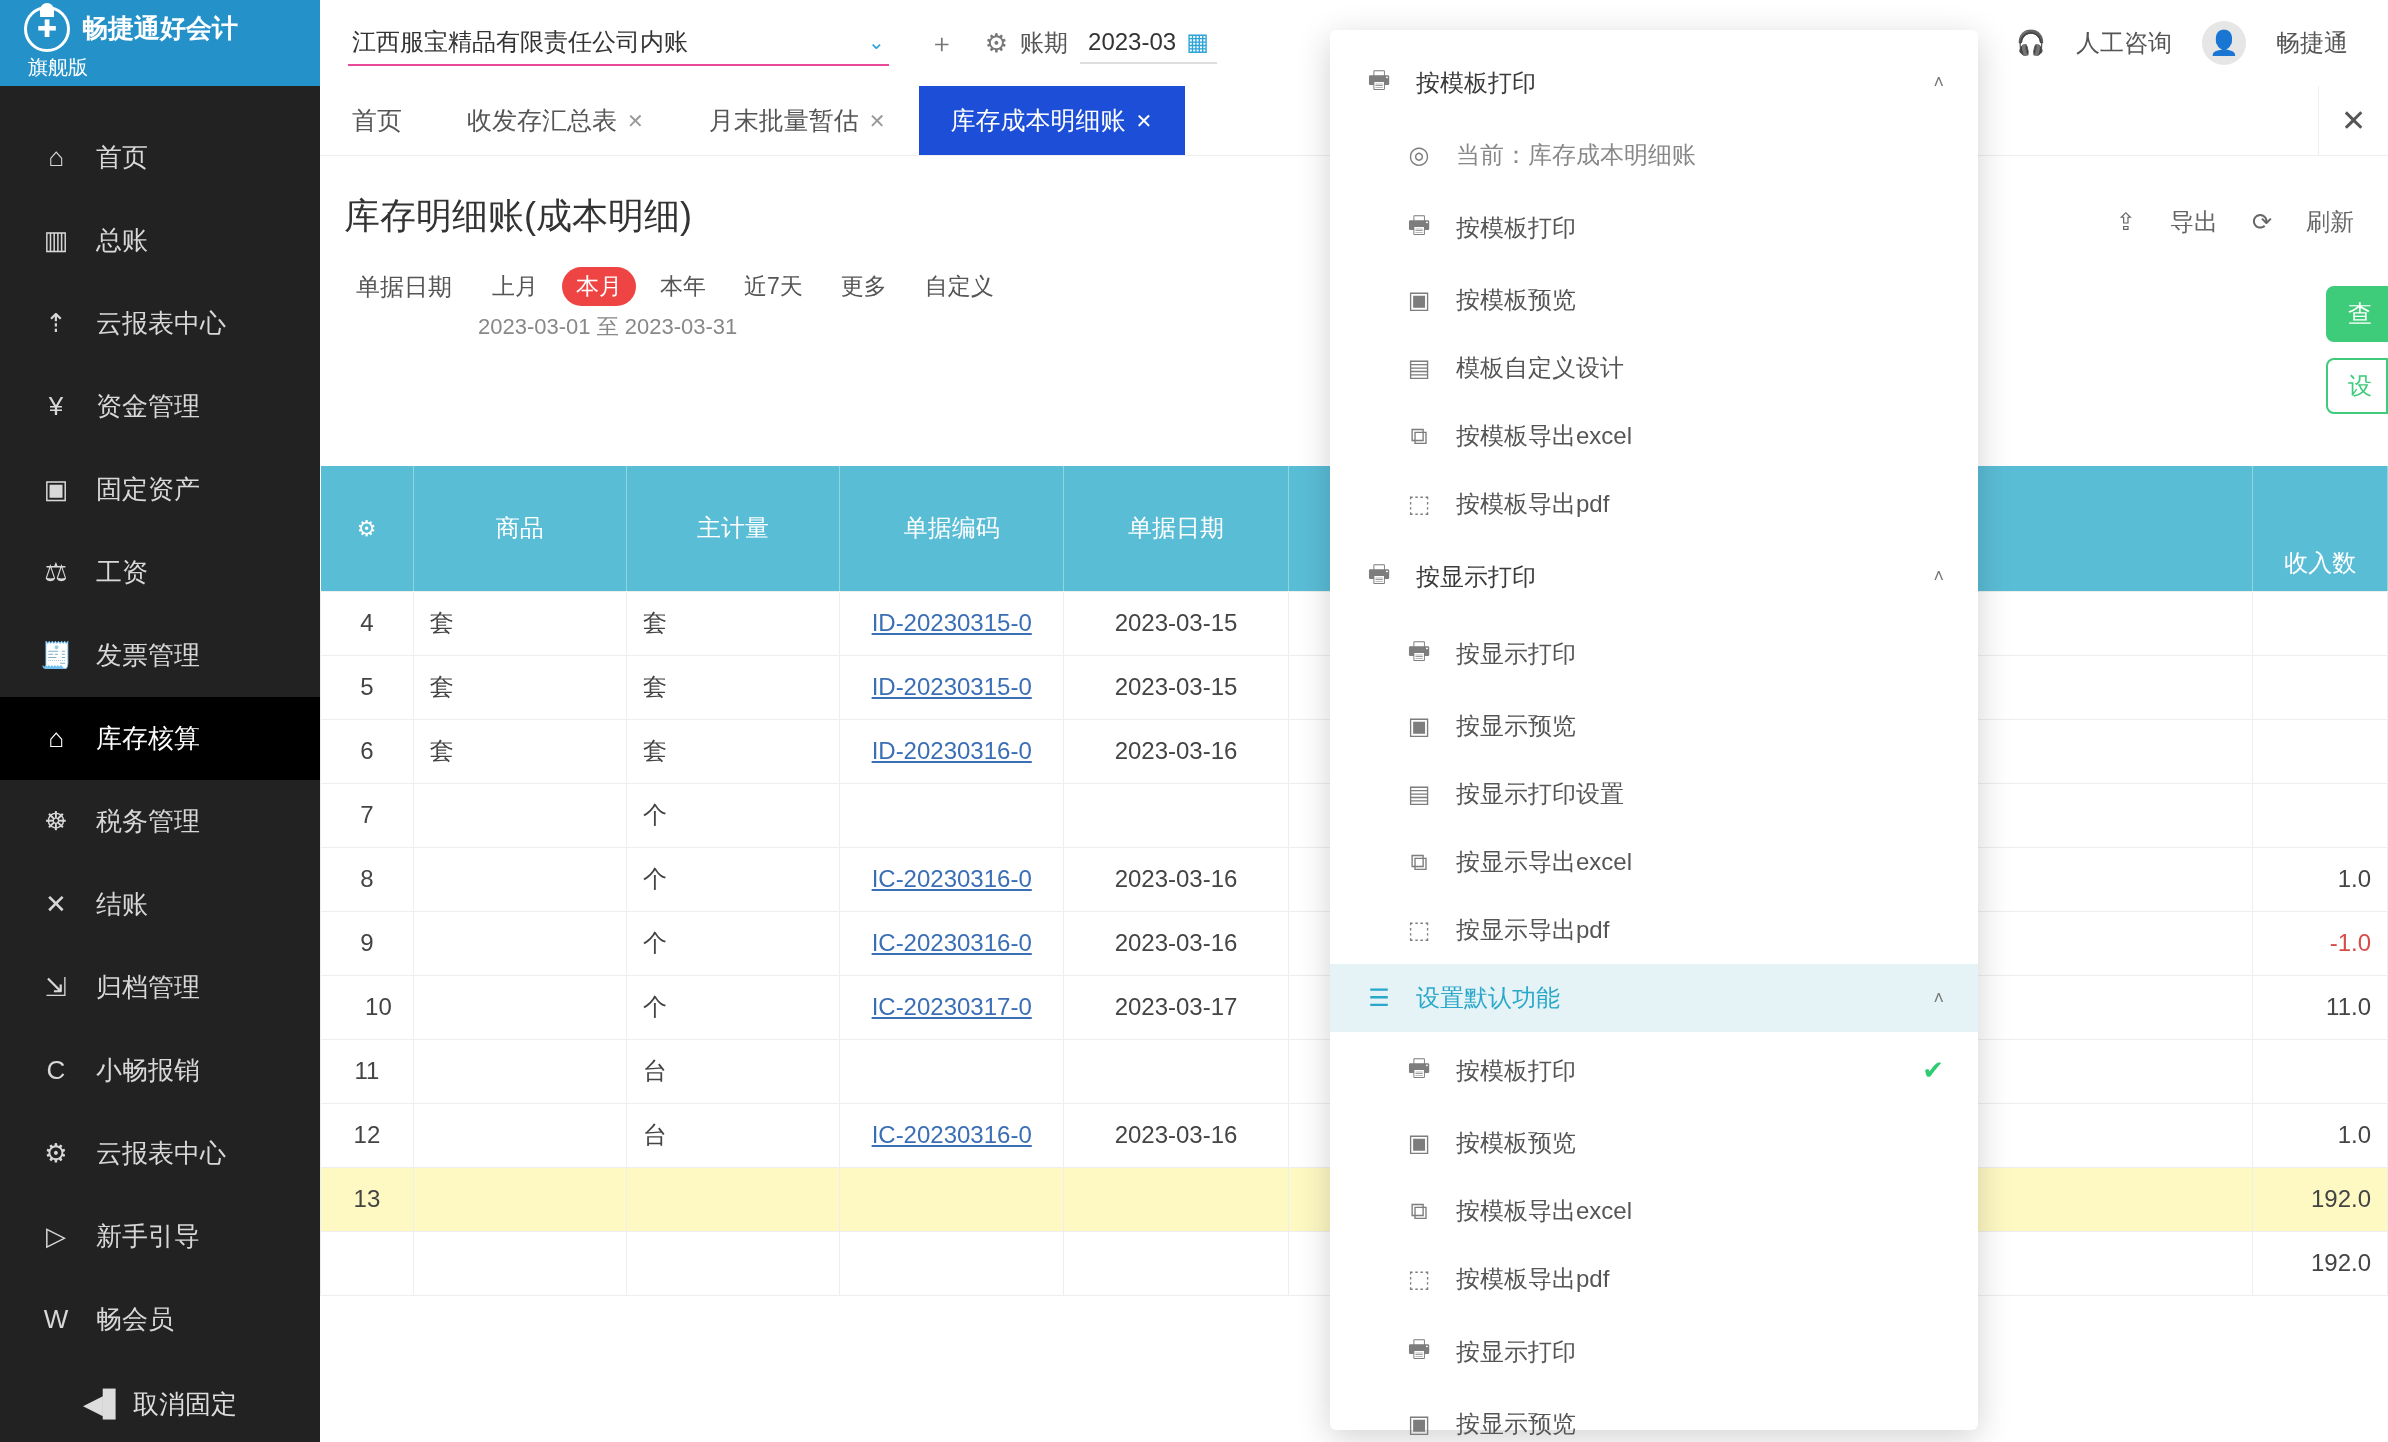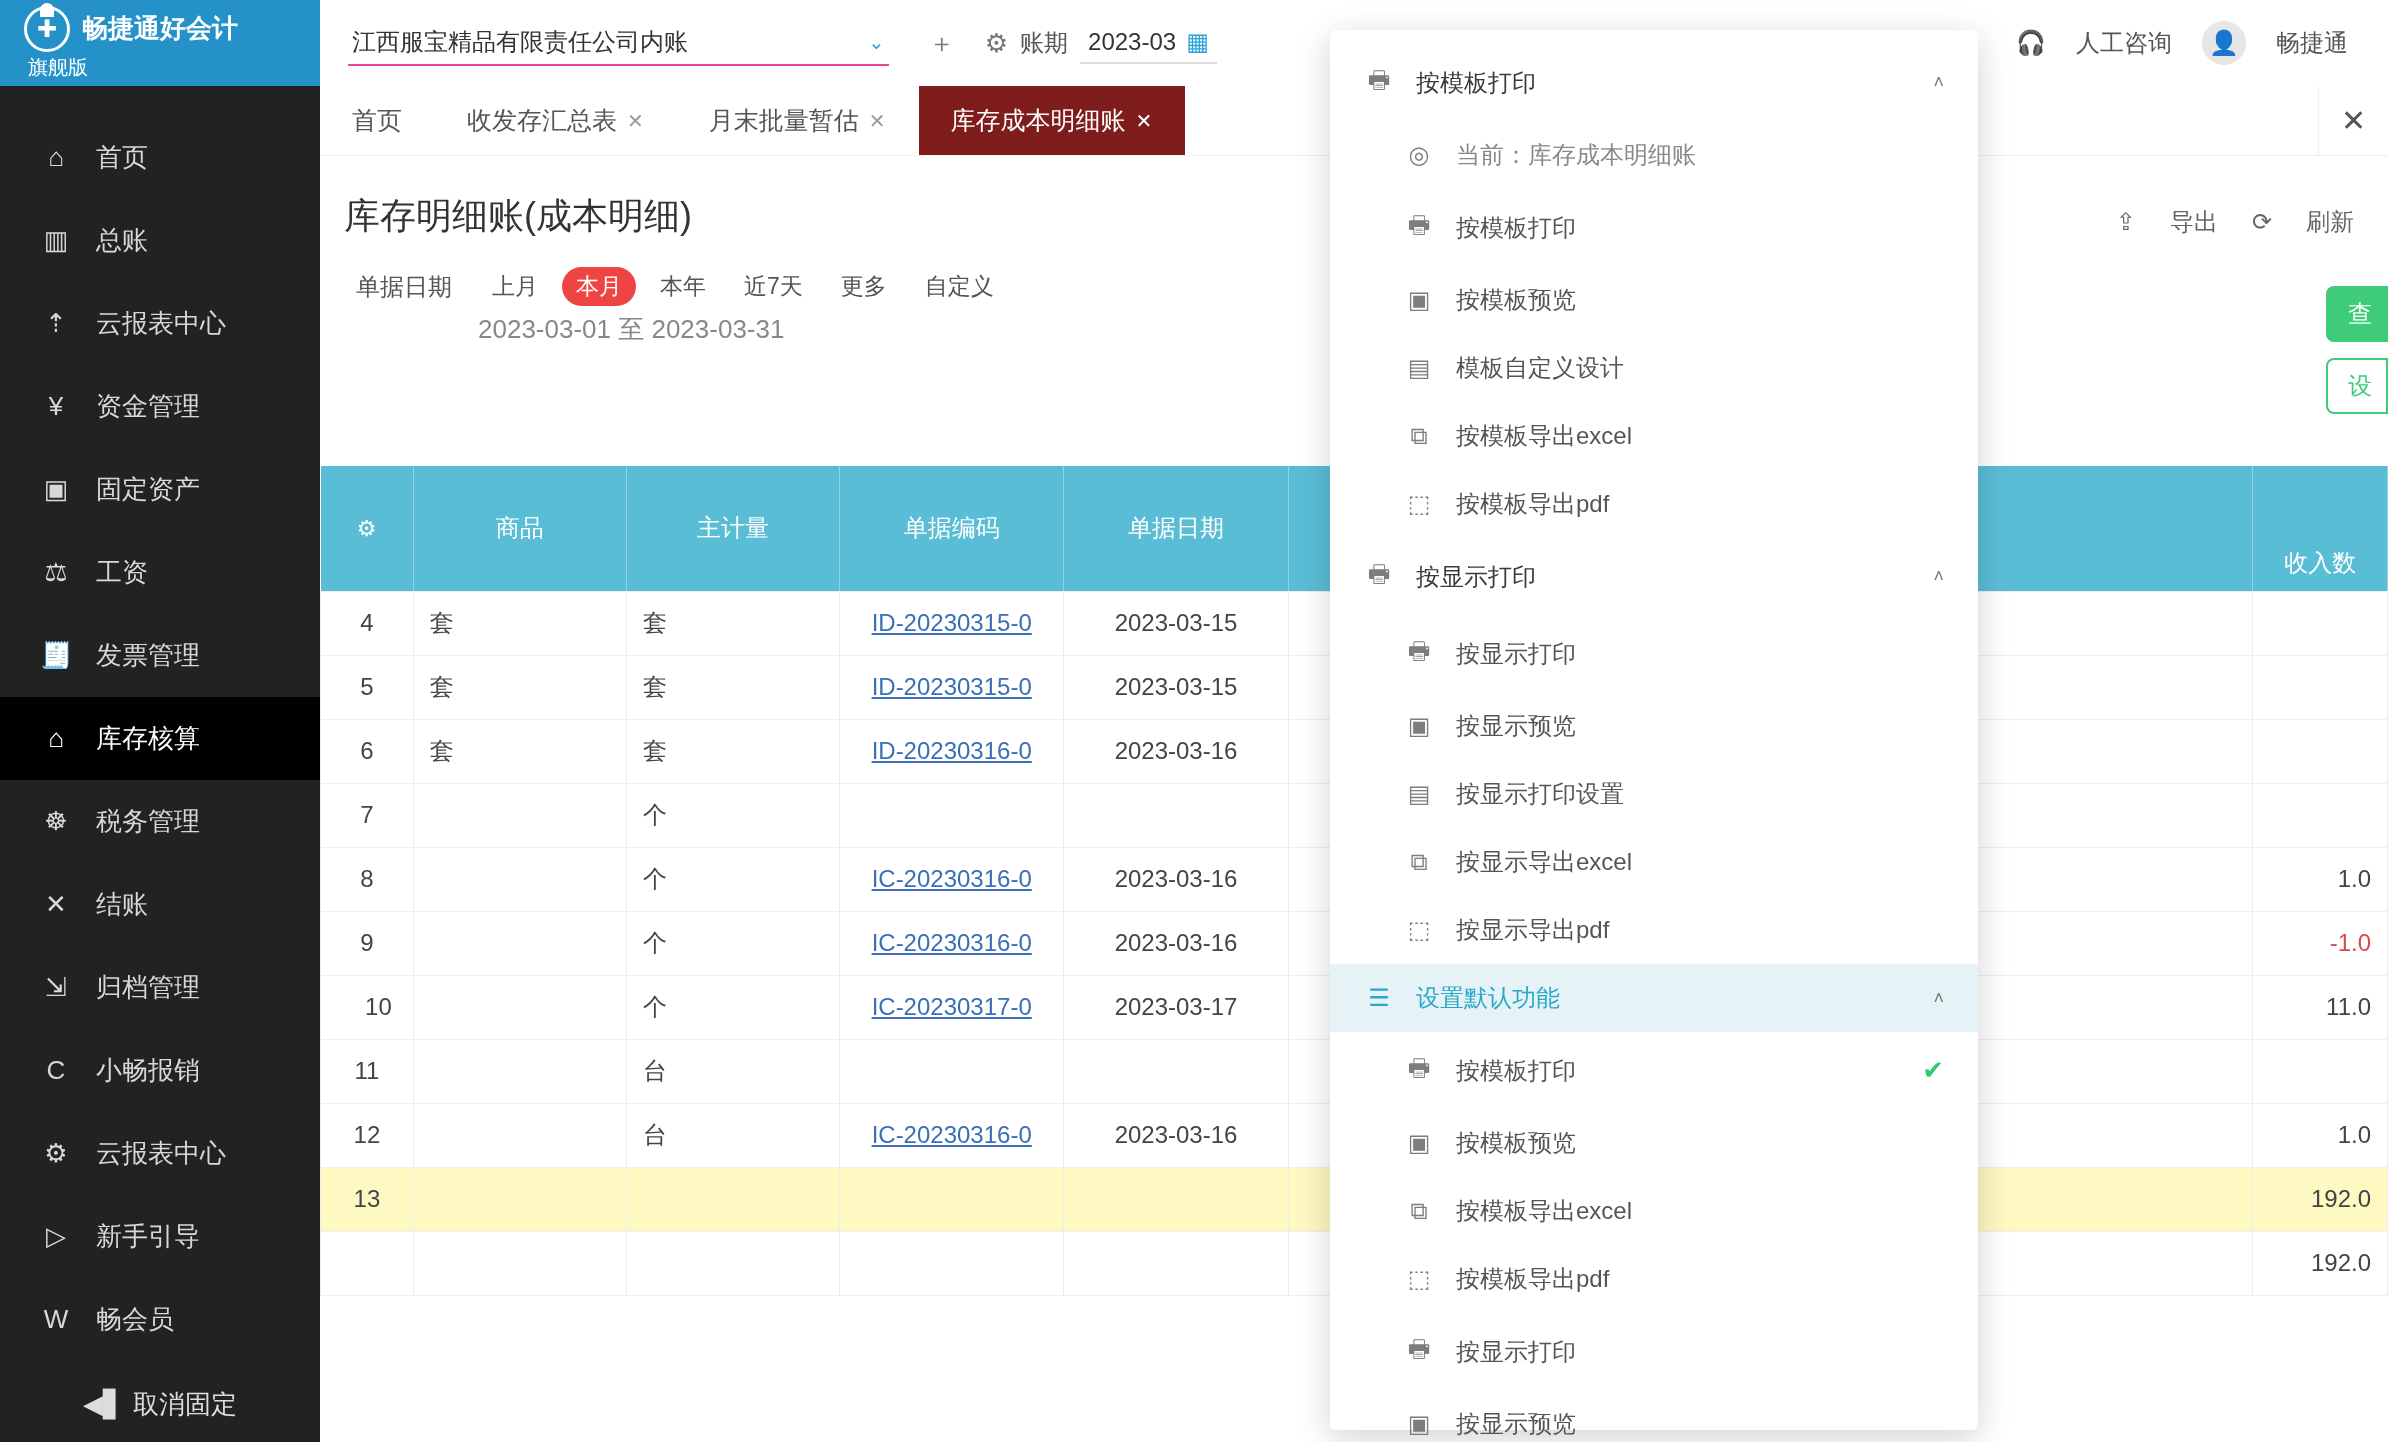--- a/index.html
+++ b/index.html
@@ -22,32 +22,32 @@
 
 .sidebar { position:absolute; top:86px; left:0; bottom:0; width:320px; background:#222; color:#ccc; display:flex; flex-direction:column; padding-top:30px; }
 .side-item { display:flex; align-items:center; gap:24px; padding:24px 40px; font-size:26px; cursor:pointer; color:#d8d8d8; }
 .side-item.active { background:#000; color:#fff; }
 .side-item .ic { width:32px; text-align:center; font-size:26px; color:inherit; }
 .side-footer { margin-top:auto; display:flex; align-items:center; justify-content:center; gap:10px; padding:20px; font-size:26px; color:#ddd; background:#222; }
 
 .tabs { position:absolute; top:86px; left:320px; right:0; height:70px; display:flex; align-items:stretch; border-bottom:1px solid #eee; background:#fff; }
 .tab { display:flex; align-items:center; padding:0 32px; font-size:25px; color:#555; gap:10px; border-right:1px solid transparent; }
 .tab .close { color:#999; font-size:20px; }
-.tab.active { background:#7f1d1d; color:#fff; }
+.tab.active { background:#1d4ed8; color:#fff; }
 .tab.active .close { color:#fff; }
 .tabs-close-all { margin-left:auto; width:70px; display:flex; align-items:center; justify-content:center; font-size:30px; color:#555; border-left:1px solid #eee; }
 
 .page { position:absolute; top:156px; left:320px; right:0; bottom:0; padding:36px 24px 0 12px; background:#fff; overflow:hidden; }
 .page-title { font-size:36px; color:#333; margin-left:12px; margin-bottom:26px; }
 .filter-row { display:flex; align-items:flex-start; margin-left:24px; gap:26px; font-size:24px; color:#555; flex-wrap:wrap; }
 .filter-lbl { color:#555; padding-top:4px; }
 .range-pills { display:flex; align-items:center; gap:10px; }
 .pill { padding:4px 14px; border-radius:20px; font-size:23px; color:#555; }
 .pill.on { background:#ef4444; color:#fff;font-family:Liberation Serif, serif; }
-.range-dates { font-size:26px; color:#888; margin-top:6px; }
+.range-dates { font-size:22px; color:#888; margin-top:6px; }
 .goods-lbl { margin-left:300px; color:#555; padding-top:4px; }
 .tag { display:inline-flex; align-items:center; gap:8px; background:#f3f6f8; border:1px solid #e2e8ec; border-radius:18px; padding:4px 16px; font-size:22px; color:#5e7d8c; }
 .tag .x { color:#9db2bd; }
 .toolbar-right { position:absolute; top:50px; right:34px; display:flex; align-items:center; gap:34px; font-size:24px; color:#666; }
 .toolbar-right .ic { font-size:24px; }
 .green-btns { position:absolute; right:0; top:130px; display:flex; flex-direction:column; gap:16px; }
 .gbtn { background:#fff; border:2px solid #3ecb7a; color:#3ecb7a; border-radius:8px 0 0 8px; padding:10px 14px 10px 20px; font-size:24px; min-width:48px; text-align:center; }
 .gbtn.solid { background:#3ecb7a; color:#fff; }
 
 .table-wrap { position:absolute; top:310px; left:0; right:0; bottom:0; overflow:hidden; }

